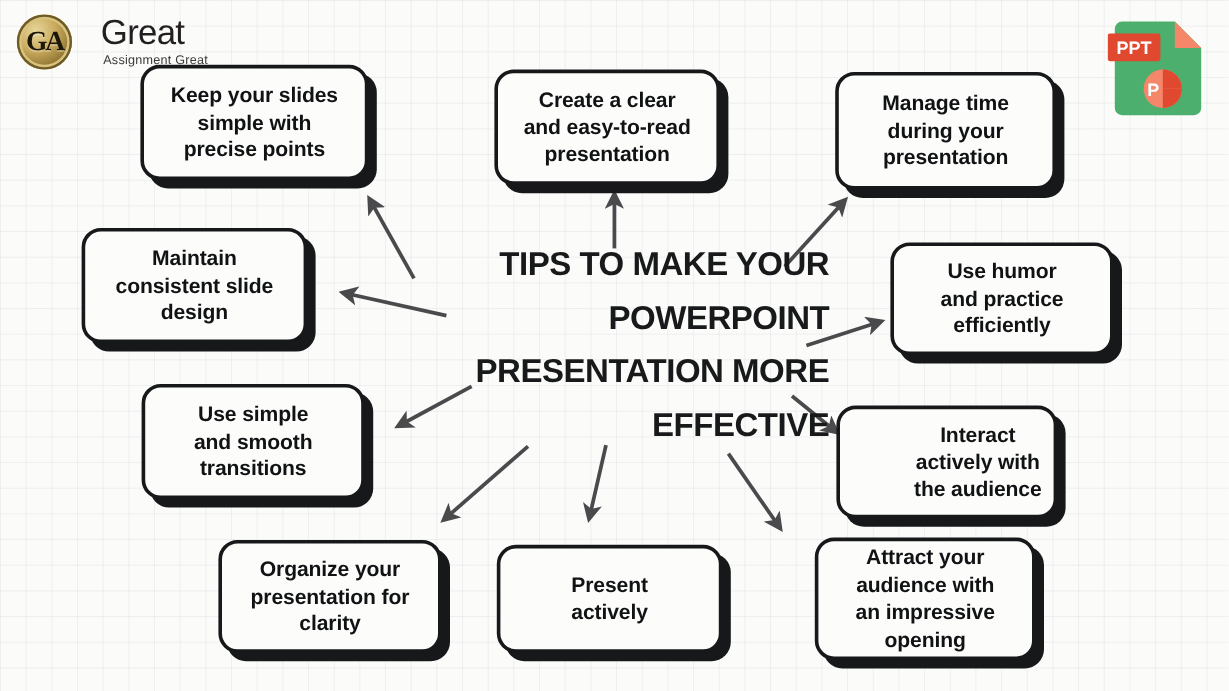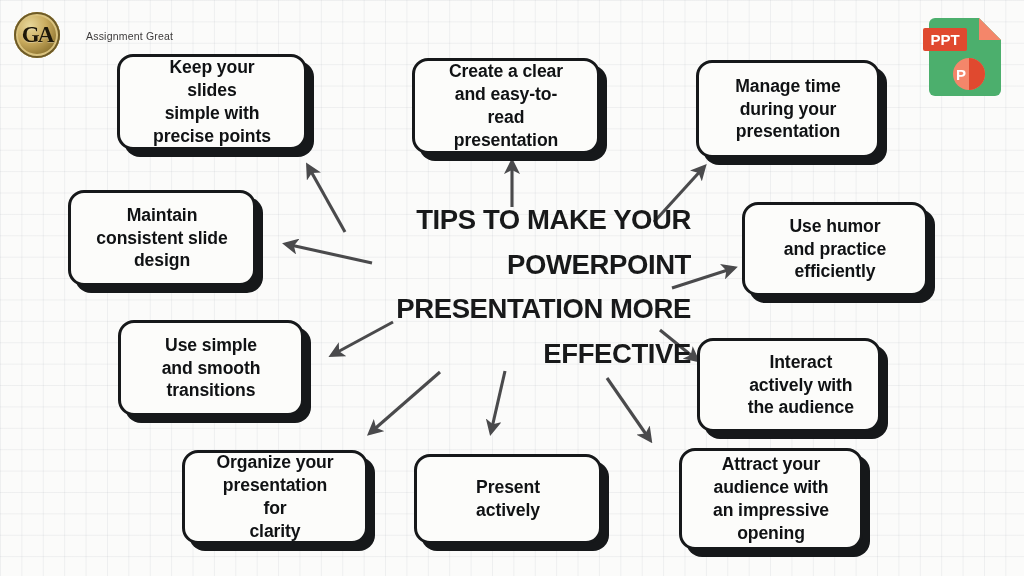--- a/index.html
+++ b/index.html
@@ -108,39 +108,40 @@
     position: absolute;
     box-sizing: border-box;
     background: #fcfcfa;
     border: 3.4px solid #16181a;
     border-radius: 16px;
     box-shadow: 7px 7px 0 0 #16181a;
     display: flex;
     align-items: center;
     justify-content: center;
     text-align: center;
-    padding: 6px 24px;
+    padding: 6px 10px;
     font-size: 17.6px;
     line-height: 1.3;
     font-weight: 700;
     color: #101214;
     letter-spacing: -0.1px;
     white-space: pre-line;
   }
 </style>
 </head>
 <body>
 
 <div id="canvas">
 
   <div id="logo">
     <div class="emblem">
       <span class="mono">GA</span>
     </div>
     <div class="wordmark">
+      <span class="brand">Great</span>
       <span class="tagline">Assignment Great</span>
     </div>
   </div>
 
   <svg id="ppt-icon" viewBox="0 0 84 88">
     <path d="M12 6 h44 l22 22 v50 a6 6 0 0 1 -6 6 h-60 a6 6 0 0 1 -6 -6 v-66 a6 6 0 0 1 6 -6 z" fill="#4caf6d"></path>
     <path d="M56 6 l22 22 h-22 z" fill="#f4866a"></path>
     <rect x="0" y="16" width="44" height="23" rx="2" fill="#e0492f"></rect>
     <text x="22" y="33" text-anchor="middle" font-family="Liberation Sans, sans-serif" font-size="15" font-weight="700" fill="#ffffff">PPT</text>
     <circle cx="46" cy="62" r="16" fill="#f4866a"></circle>

